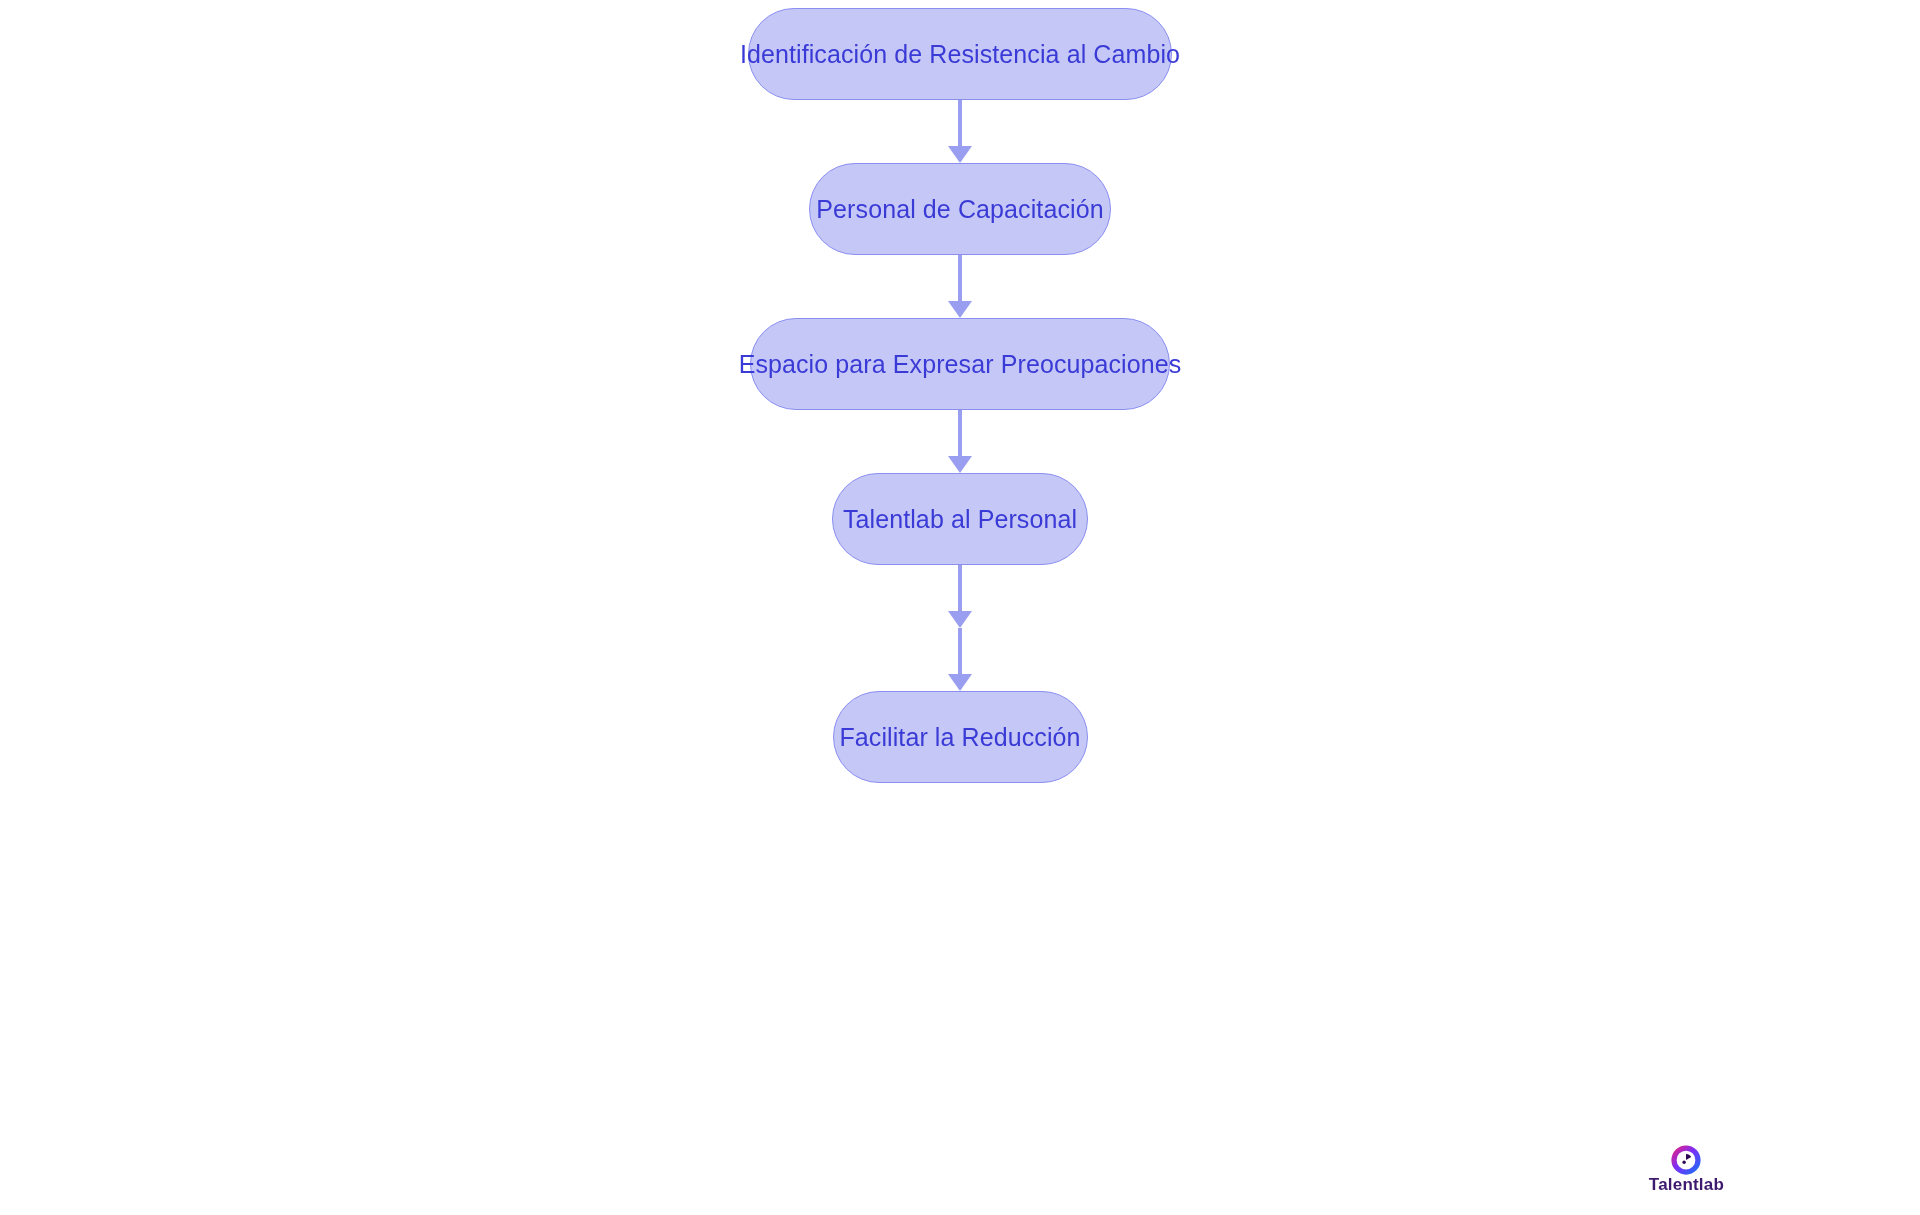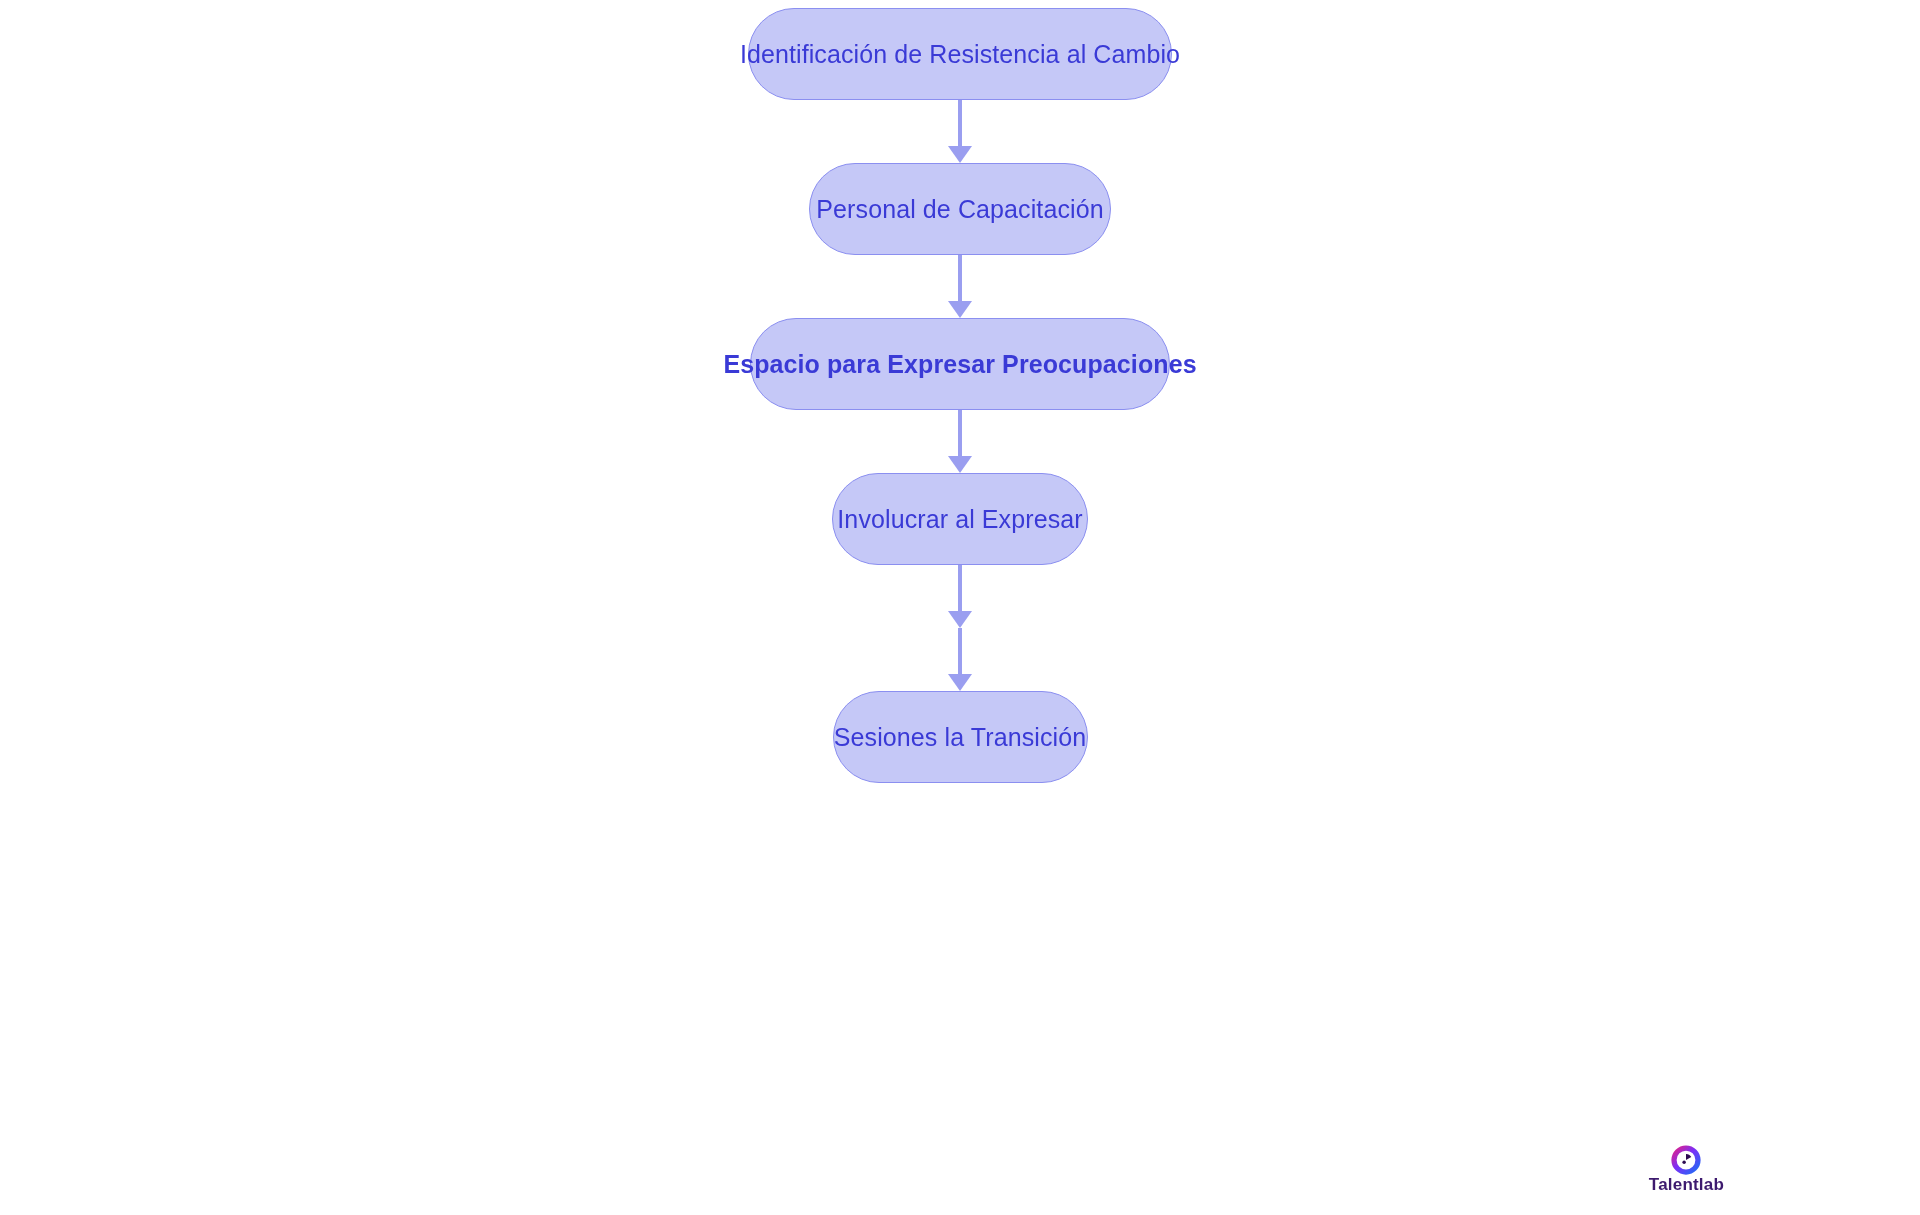--- a/index.html
+++ b/index.html
@@ -127,50 +127,50 @@
         <span>Personal de Capacitación</span>
       </div>
     </div>
 
     <div class="connector" style="height:63px;">
       <div class="stem"></div>
       <div class="head"></div>
     </div>
 
     <div class="flow-step">
-      <div class="node" style="width:420px;font-weight:bold;">
+      <div class="node" style="width:420px;">
         <span>Espacio para Expresar Preocupaciones</span>
       </div>
     </div>
 
     <div class="connector" style="height:63px;">
       <div class="stem"></div>
       <div class="head"></div>
     </div>
 
     <div class="flow-step">
       <div class="node" style="width:256px;">
-        <span>Involucrar al Expresar</span>
+        <span>Talentlab al Personal</span>
       </div>
     </div>
 
     <div class="connector" style="height:63px;">
       <div class="stem"></div>
       <div class="head"></div>
     </div>
 
 
     <div class="connector" style="height:63px;">
       <div class="stem"></div>
       <div class="head"></div>
     </div>
 
     <div class="flow-step">
       <div class="node" style="width:255px;">
-        <span>Sesiones la Transición</span>
+        <span>Facilitar la Reducción</span>
       </div>
     </div>
 
   </div>
 
   <div id="brand-logo">
     <svg class="logo-mark" viewBox="0 0 40 40">
       <defs>
         <linearGradient id="tlGrad" x1="0" y1="0" x2="1" y2="1">
           <stop offset="0%" stop-color="#e0218a"></stop>

